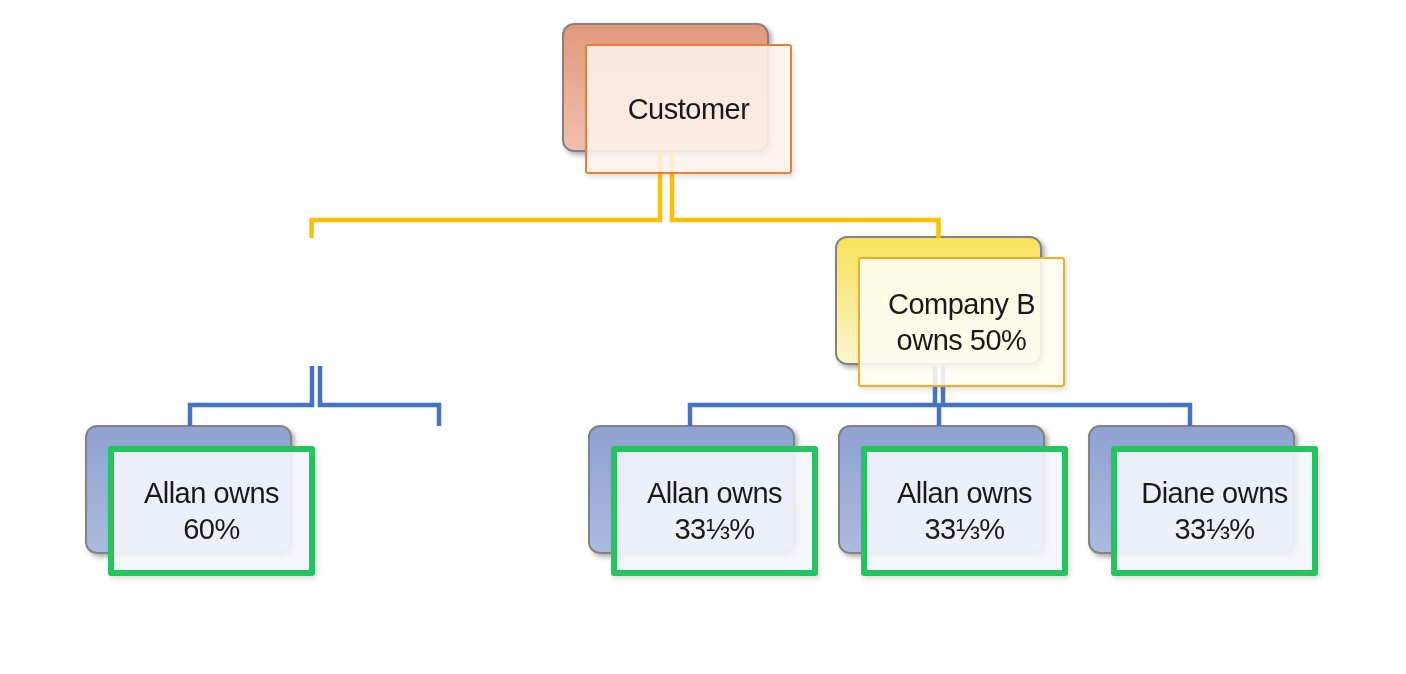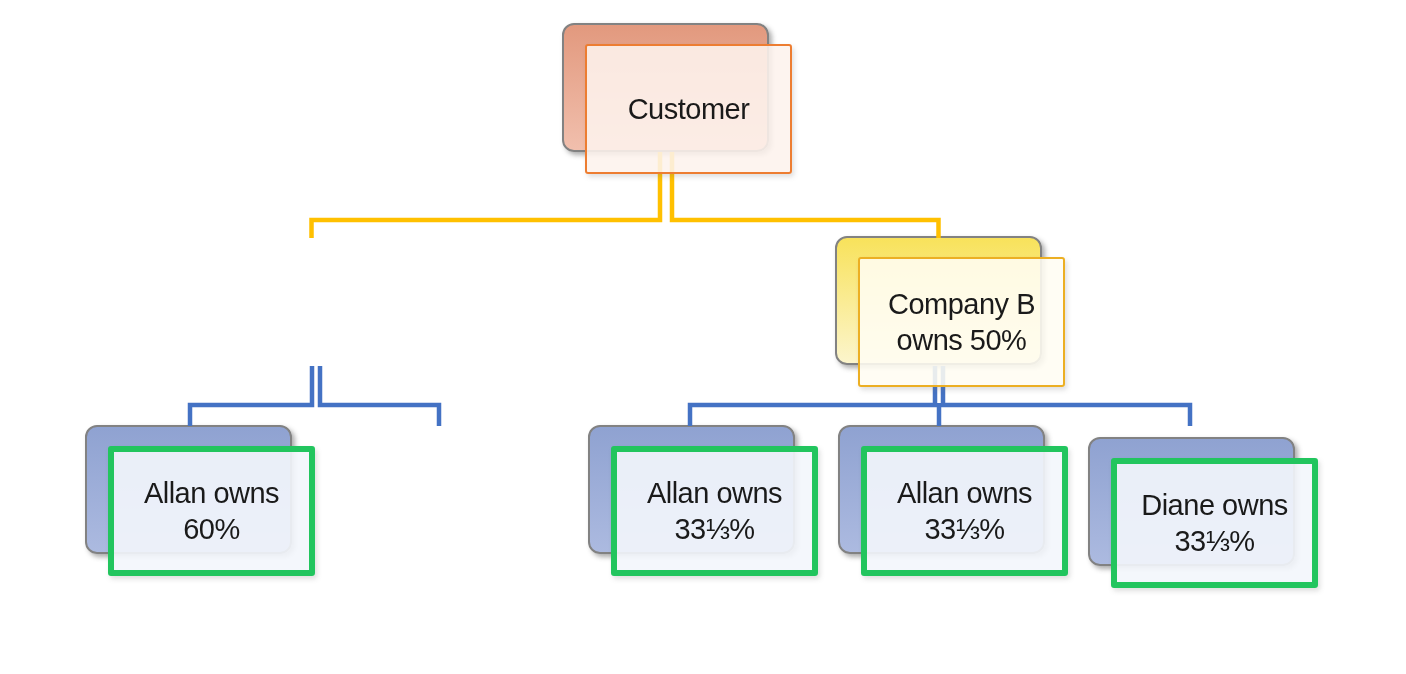--- a/index.html
+++ b/index.html
@@ -70,21 +70,21 @@
   .theme-blue .back { background: linear-gradient(180deg, #8fa2d1 0%, #acbae0 100%); }
   .theme-blue .front { background: rgba(243, 246, 252, 0.9); border: 6px solid #22c55e; }
   
   #node-customer { left: 562px; top: 23px; }
   #node-company-a { left: 208px; top: 236px; }
   #node-company-b { left: 835px; top: 236px; }
   #node-allan { left: 85px; top: 425px; }
   #node-betty-a { left: 337px; top: 425px; }
   #node-betty-b { left: 588px; top: 425px; }
   #node-carl { left: 838px; top: 425px; }
-  #node-diane { left: 1088px; top: 425px; margin-top: 12px; }
+  #node-diane { left: 1088px; top: 425px; }
   path.conn-gold { fill: none; stroke: #ffc000; stroke-width: 4.5; }
   path.conn-blue { fill: none; stroke: #4472c4; stroke-width: 4.5; }
 </style>
 </head>
 <body>
 
 <div class="canvas">
 
   <svg class="connectors" width="1406" height="674" viewBox="0 0 1406 674">
     <path class="conn-gold" d="M660 152 L660 220 L311.5 220 L311.5 238"></path>

